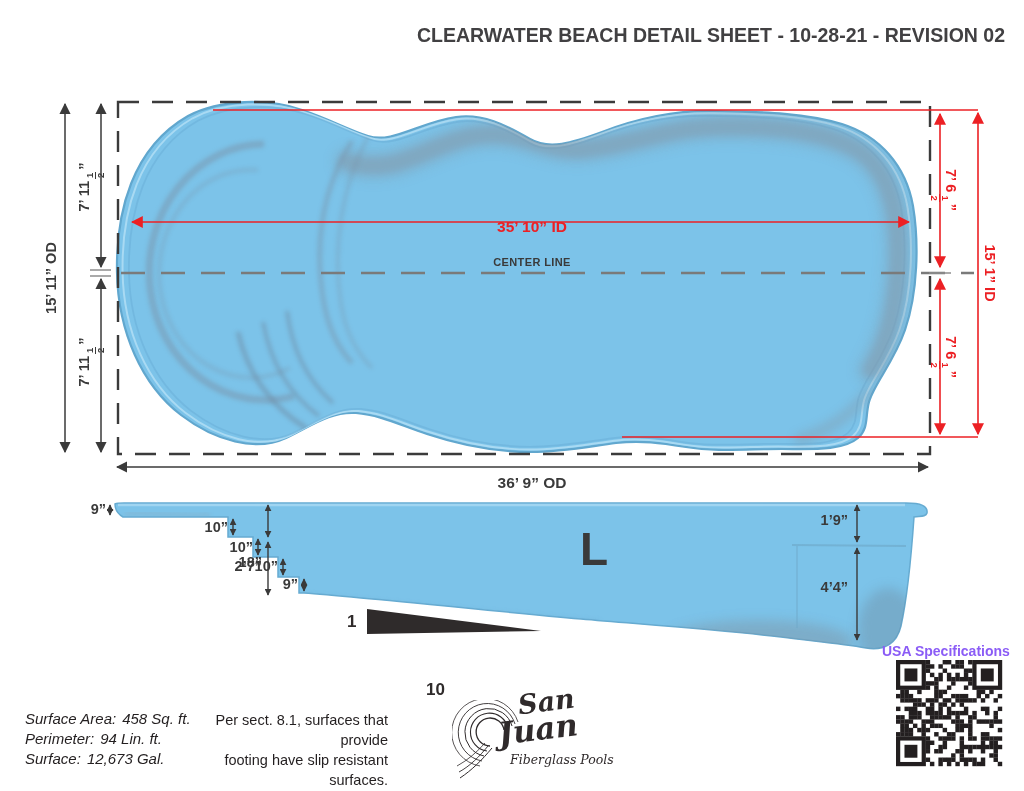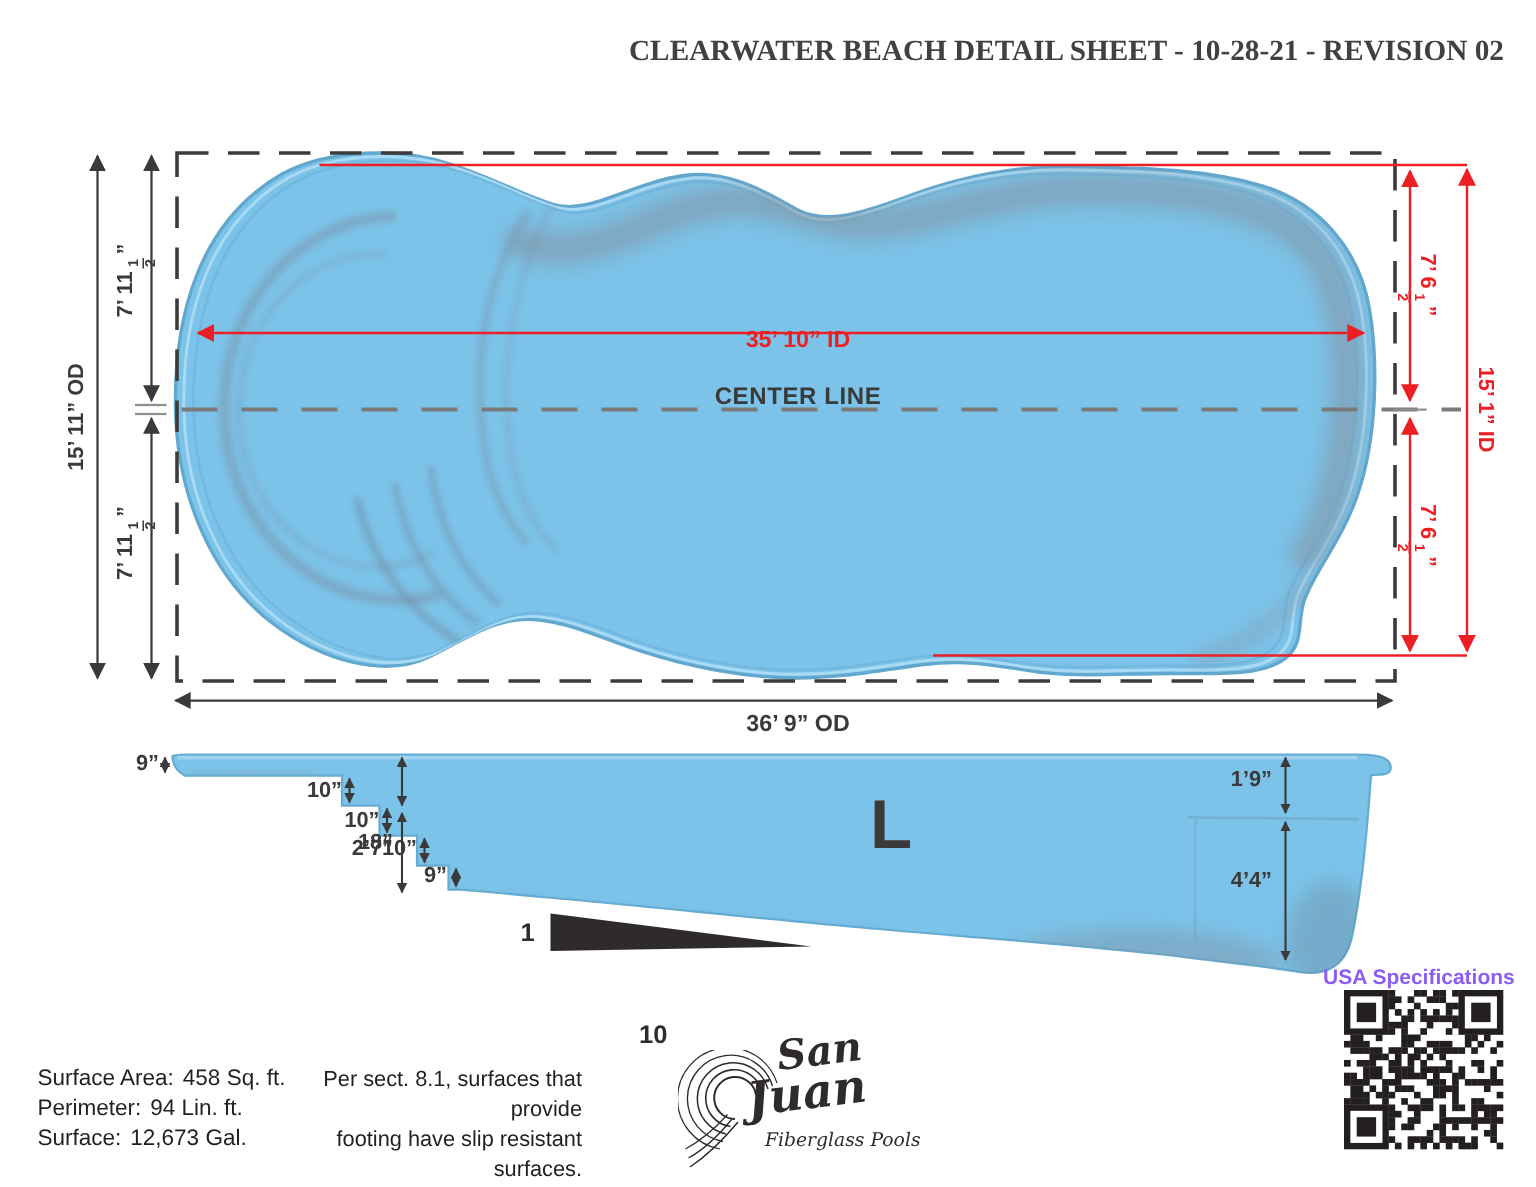--- a/index.html
+++ b/index.html
@@ -1,35 +1,35 @@
 <!DOCTYPE html>
 <html><head>
 <meta charset="utf-8">
 <style>
   html,body{margin:0;padding:0;background:#fff;}
   .sheet{position:relative;width:1024px;height:791px;background:#fff;overflow:hidden;
          font-family:"Liberation Sans",sans-serif;color:#3A3A3A;}
   .gfx{position:absolute;left:0;top:0;}
   .label{position:absolute;white-space:nowrap;}
   .title{position:absolute;left:398px;top:24px;width:626px;text-align:center;
-         font-size:19.5px;font-weight:700;color:#414042;font-family:Liberation Serif, serif;}
+         font-size:19.5px;font-weight:700;color:#414042;}
   .dim{font-weight:700;font-size:14.5px;color:#3A3A3A;}
   .red{color:#EC2024;}
   .rot{width:140px;text-align:center;height:24px;line-height:24px;}
   .rot-ccw{transform:rotate(-90deg);}
   .rot-cw{transform:rotate(90deg);}
   .frac{display:inline-flex;flex-direction:column;align-items:center;font-size:9.5px;
         line-height:1.05;vertical-align:-4px;font-weight:700;margin:0 2px;}
   .frac .n{border-bottom:1.3px solid currentColor;padding:0 1px;}
   .ctr{width:200px;text-align:center;}
-  .center-label{font-size:16px;font-weight:700;letter-spacing:.4px;}
+  .center-label{font-size:11px;font-weight:700;letter-spacing:.4px;}
   .r{text-align:right;}
   .sec-letter{font-size:46px;font-weight:700;color:#3A3A3A;line-height:1;}
   .slope-num{font-size:17px;font-weight:700;color:#2F2B2B;}
-  .specs{position:absolute;left:25px;top:709px;font-size:15px;line-height:20px;color:#231F20;}
+  .specs{position:absolute;left:25px;top:709px;font-size:15px;line-height:20px;color:#231F20;font-style:italic;}
   .specs .v{padding-left:6px;}
   .note{position:absolute;left:178px;top:710px;width:210px;text-align:right;
         font-size:14.5px;line-height:20px;color:#231F20;}
   .qr-label{position:absolute;left:882px;top:643px;font-size:14px;color:#8b5cf6;font-weight:bold;}
   .logo{position:absolute;left:452px;top:692px;width:175px;height:95px;color:#2F2A2B;}
   .logo .l1{position:absolute;left:66px;top:-6px;font-family:"DejaVu Serif",serif;
             font-style:italic;font-weight:700;font-size:27px;transform:rotate(-7deg);}
   .logo .l2{position:absolute;left:46px;top:19px;font-family:"DejaVu Serif",serif;
             font-style:italic;font-weight:700;font-size:31px;transform:rotate(-7deg);}
   .logo .tag{position:absolute;left:58px;top:60px;font-family:"DejaVu Serif",serif;

